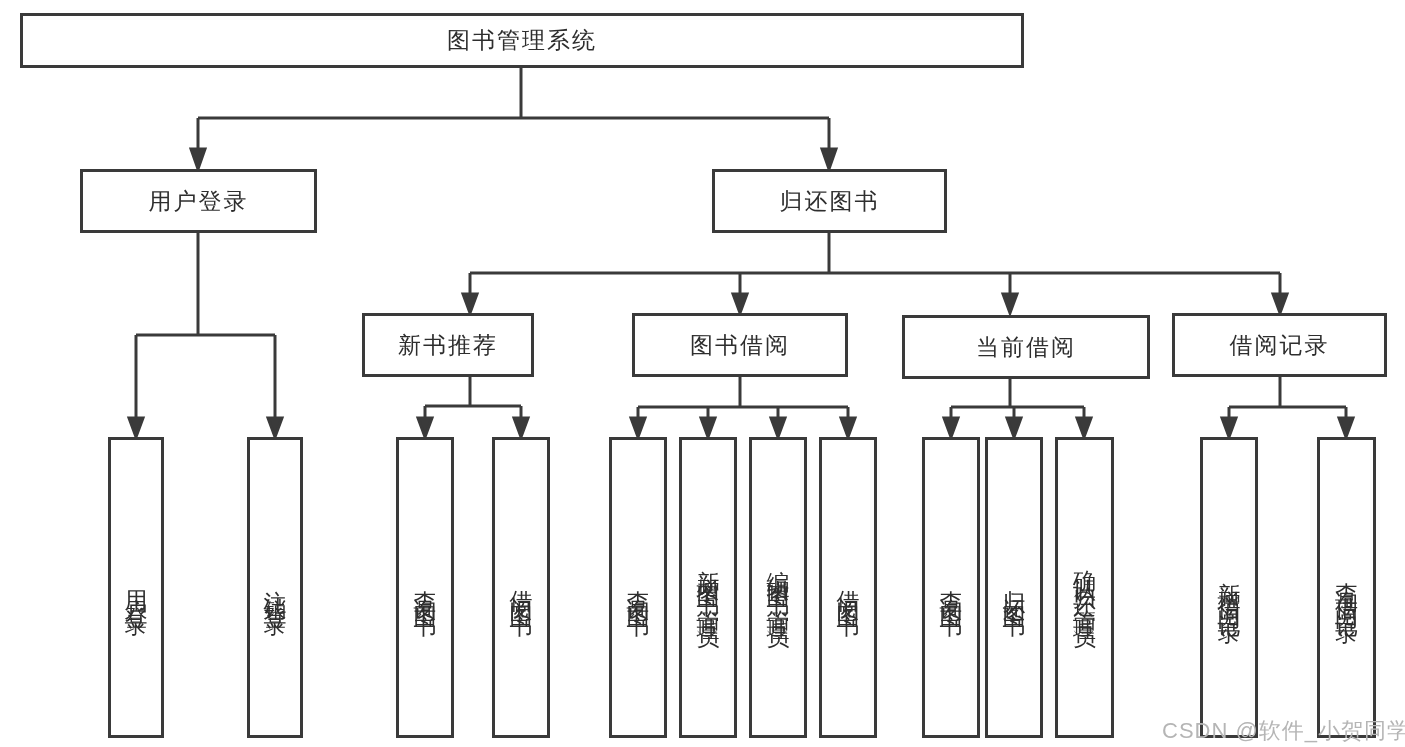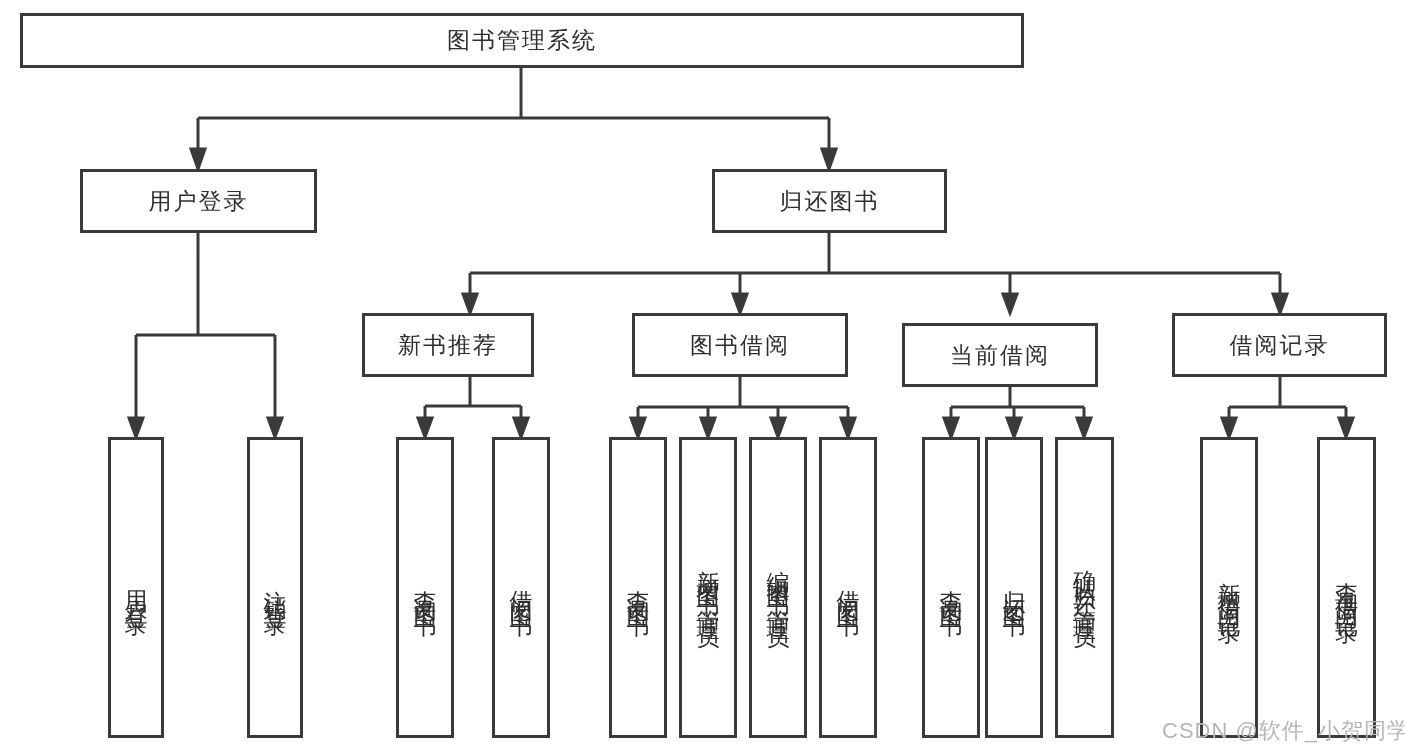--- a/index.html
+++ b/index.html
@@ -132,21 +132,21 @@
   <div class="node h" style="left:712px;top:169px;width:235px;height:64px">
     <span>归还图书</span>
   </div>
 
   <div class="node h" style="left:362px;top:313px;width:172px;height:64px">
     <span>新书推荐</span>
   </div>
   <div class="node h" style="left:632px;top:313px;width:216px;height:64px">
     <span>图书借阅</span>
   </div>
-  <div class="node h" style="left:902px;top:323px;width:196px;height:64px">
+  <div class="node h" style="left:902px;top:315px;width:248px;height:64px">
     <span>当前借阅</span>
   </div>
   <div class="node h" style="left:1172px;top:313px;width:215px;height:64px">
     <span>借阅记录</span>
   </div>
 
   <div class="node v" style="left:108px;top:437px;width:56px;height:301px">
     <span>用户登录</span>
   </div>
   <div class="node v" style="left:247px;top:437px;width:56px;height:301px">

